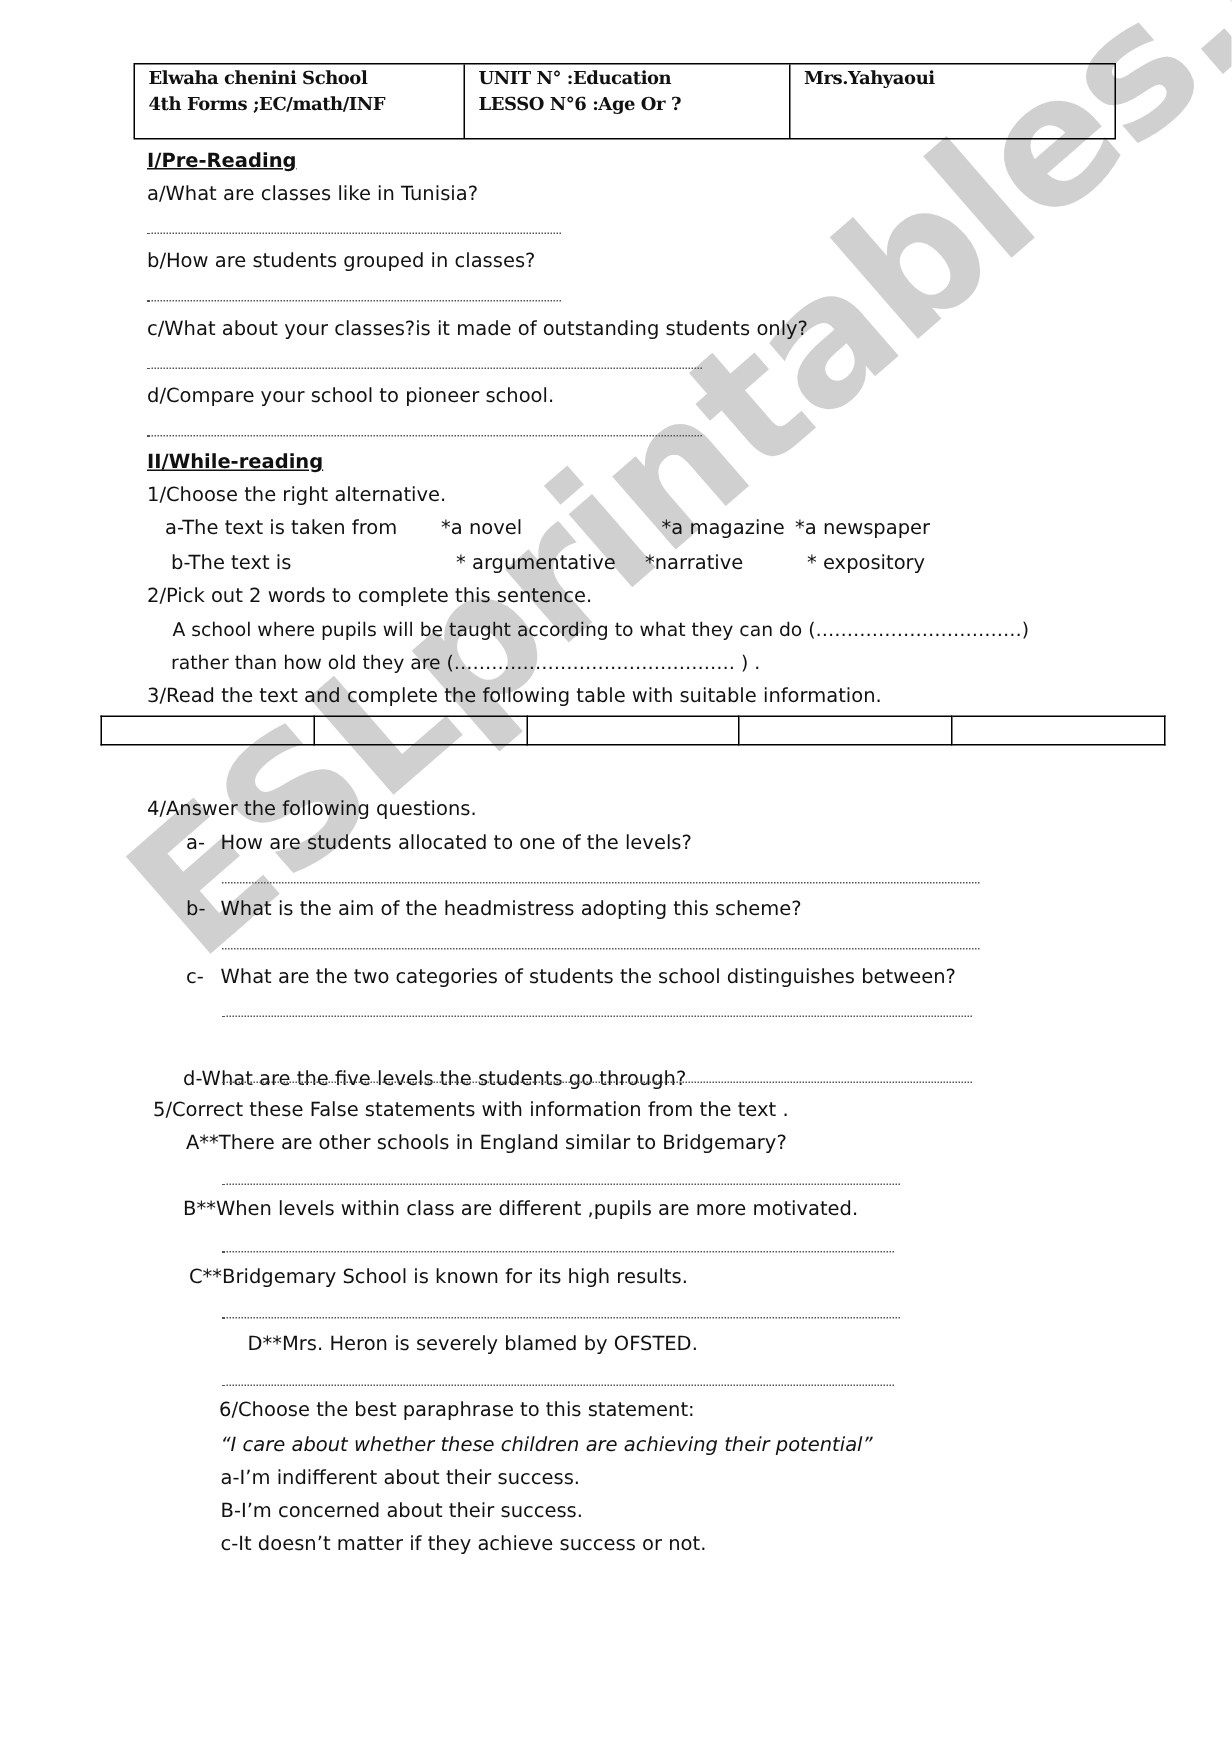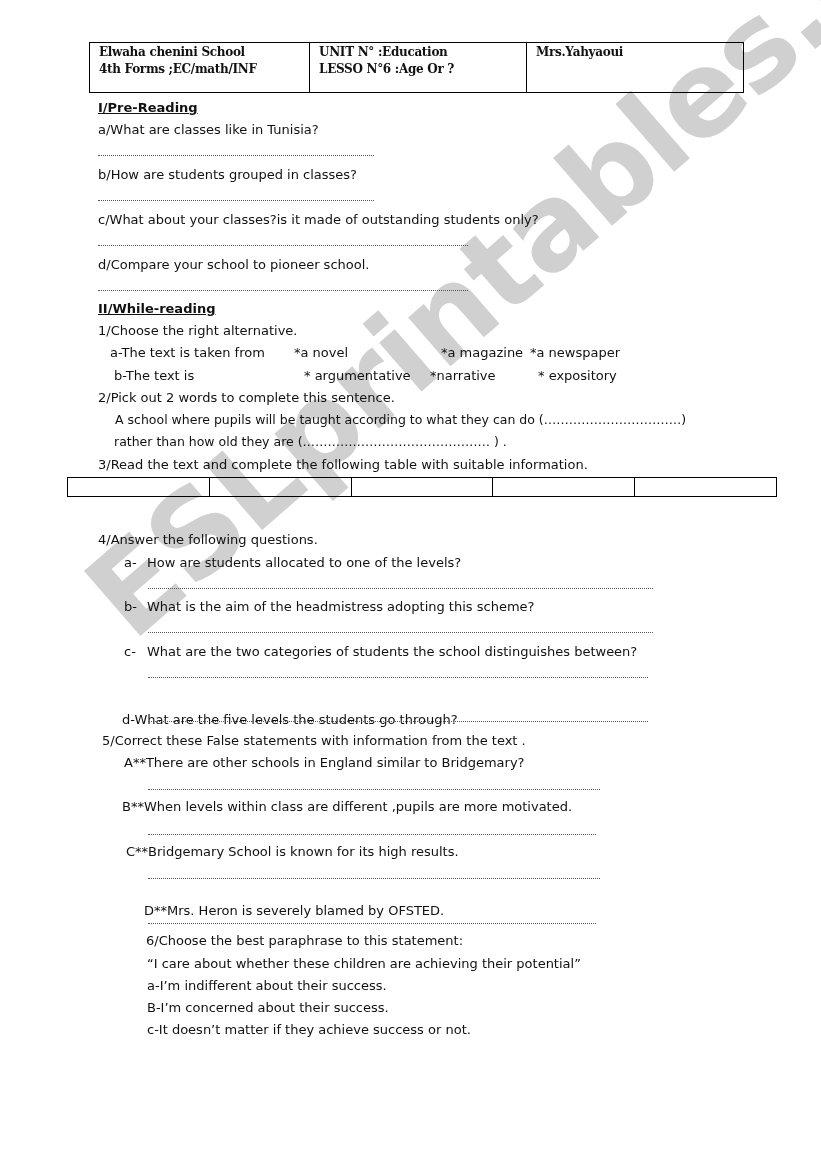--- a/index.html
+++ b/index.html
@@ -119,20 +119,20 @@
 <div class="abs" style="left:122px; top:688px;margin-top:24px;">d-What are the five levels the students go through?</div>
 <div class="dots" style="left:148px; top:720px; width:500px;"></div>
 
 <div class="abs" style="left:102px; top:733px;">5/Correct these False statements with information from the text .</div>
 <div class="abs" style="left:124px; top:755px;">A**There are other schools in England similar to Bridgemary?</div>
 <div class="dots" style="left:148px; top:788px; width:452px;"></div>
 <div class="abs" style="left:122px; top:799px;">B**When levels within class are different ,pupils are more motivated.</div>
 <div class="dots" style="left:148px; top:833px; width:448px;"></div>
 <div class="abs" style="left:126px; top:844px;">C**Bridgemary School is known for its high results.</div>
 <div class="dots" style="left:148px; top:877px; width:452px;"></div>
-<div class="abs" style="left:144px; top:889px;margin-top:14px;">D**Mrs. Heron is severely blamed by OFSTED.</div>
+<div class="abs" style="left:165px; top:889px;">D**Mrs. Heron is severely blamed by OFSTED.</div>
 <div class="dots" style="left:148px; top:922px; width:448px;"></div>
 
 <div class="abs" style="left:106px; top:933px;margin-left:40px;">6/Choose the best paraphrase to this statement:</div>
-<div class="abs" style="left:147px; top:956px;">“I care about  whether these children are achieving their potential”</div>
+<div class="abs" style="left:147px; top:956px;font-style:italic;">“I care about  whether these children are achieving their potential”</div>
 <div class="abs" style="left:147px; top:978px;text-align:right;">a-I’m indifferent about their success.</div>
 <div class="abs" style="left:147px; top:1000px;">B-I’m concerned about their success.</div>
 <div class="abs" style="left:147px; top:1022px;">c-It doesn’t matter if they  achieve success or not.</div>
 
 </body></html>

